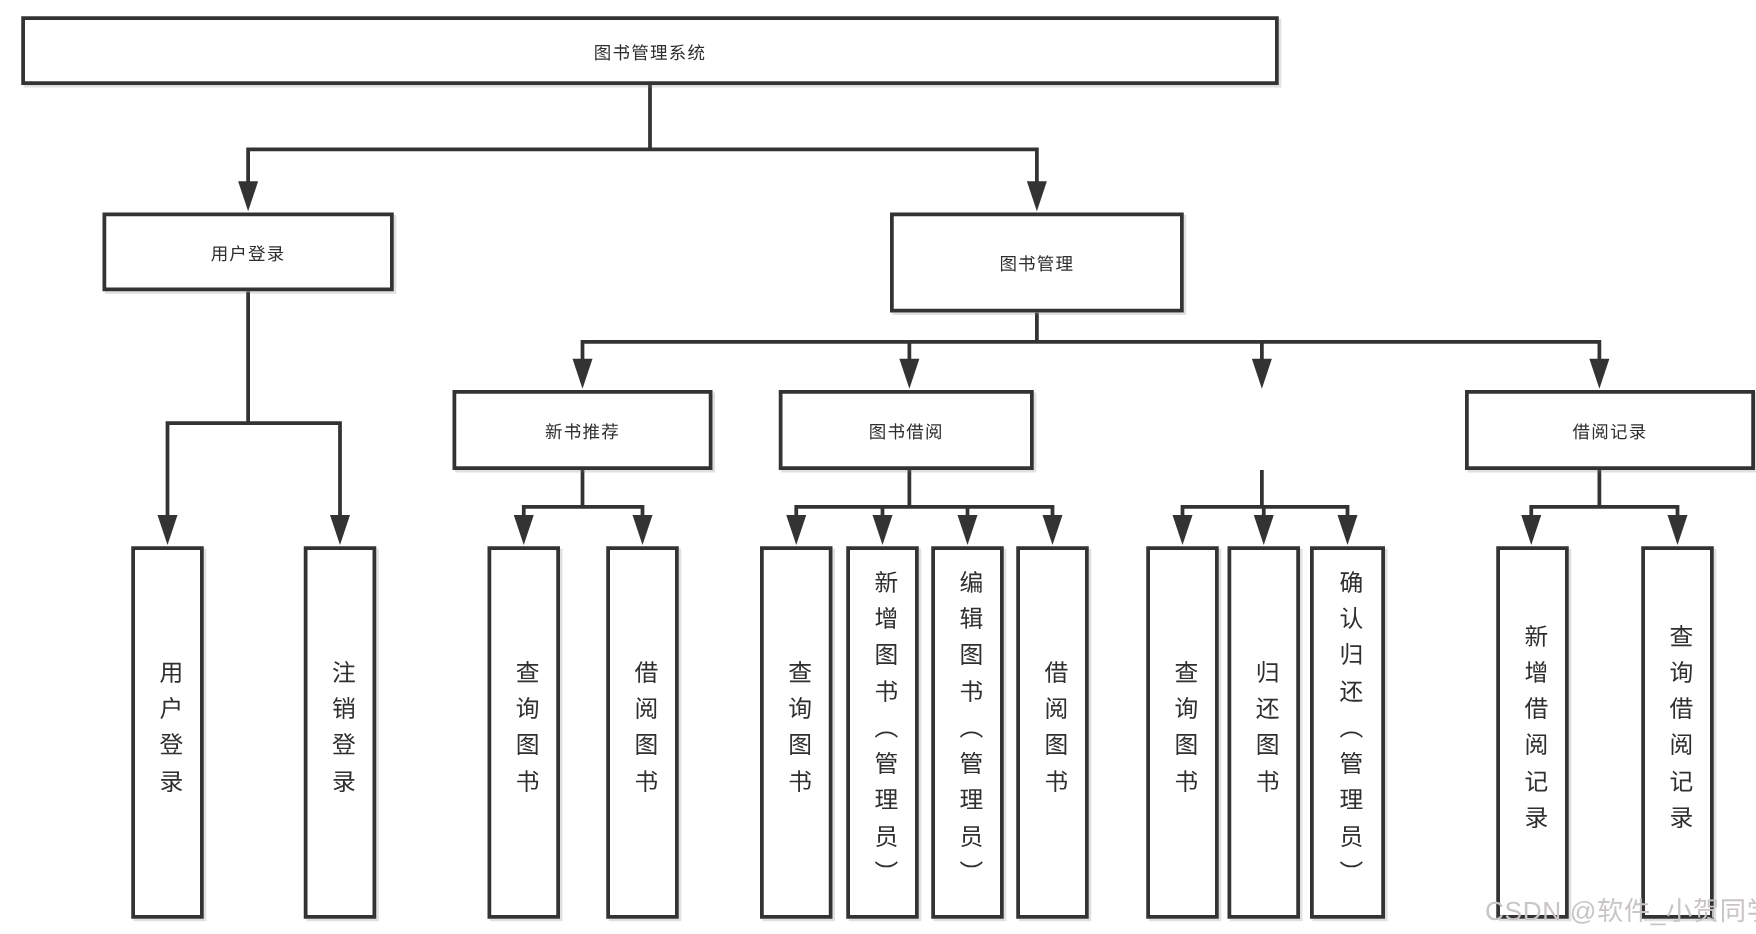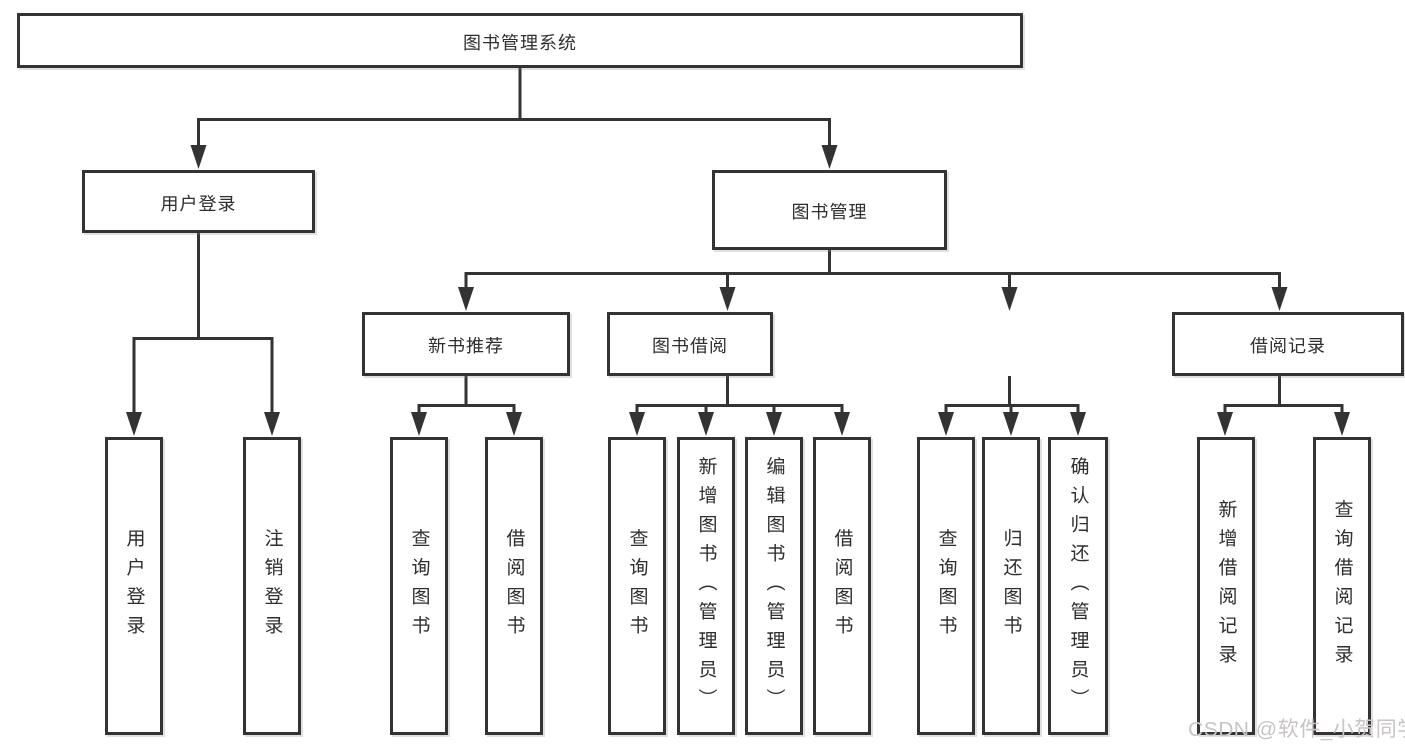--- a/index.html
+++ b/index.html
@@ -36,21 +36,21 @@
     border: 3px solid var(--line, #333333);
     background: var(--box_background, #ffffff);
     display: flex;
     align-items: center;
     justify-content: center;
     z-index: 2;
     box-shadow: 2px 2px 0 rgba(130,130,130,0.25);
   }
   .node .lbl {
     color: var(--text, #2f2f2f);
-    font-size: 18px;
+    font-size: 14px;
     letter-spacing: 1px;
     white-space: nowrap;
   }
   .node.leaf {
     width: 58px;
     top: 437px;
     height: 298px;
   }
   .node.leaf .lbl {
     writing-mode: vertical-rl;
@@ -144,21 +144,21 @@
   <div class="node" style="left:82px; top:170px; width:233px; height:63px;">
     <span class="lbl">用户登录</span>
   </div>
   <div class="node" style="left:712px; top:170px; width:235px; height:80px;">
     <span class="lbl">图书管理</span>
   </div>
 
   <div class="node" style="left:362px; top:312px; width:208px; height:64px;text-align:right;">
     <span class="lbl">新书推荐</span>
   </div>
-  <div class="node" style="left:607px; top:312px; width:166px; height:64px;">
+  <div class="node" style="left:623px; top:312px; width:204px; height:64px;">
     <span class="lbl">图书借阅</span>
   </div>
   <div class="node" style="left:1172px; top:312px; width:232px; height:64px;">
     <span class="lbl">借阅记录</span>
   </div>
 
   <div class="node leaf" style="left:105px;">
     <span class="lbl">用户登录</span>
   </div>
   <div class="node leaf" style="left:243px;">

